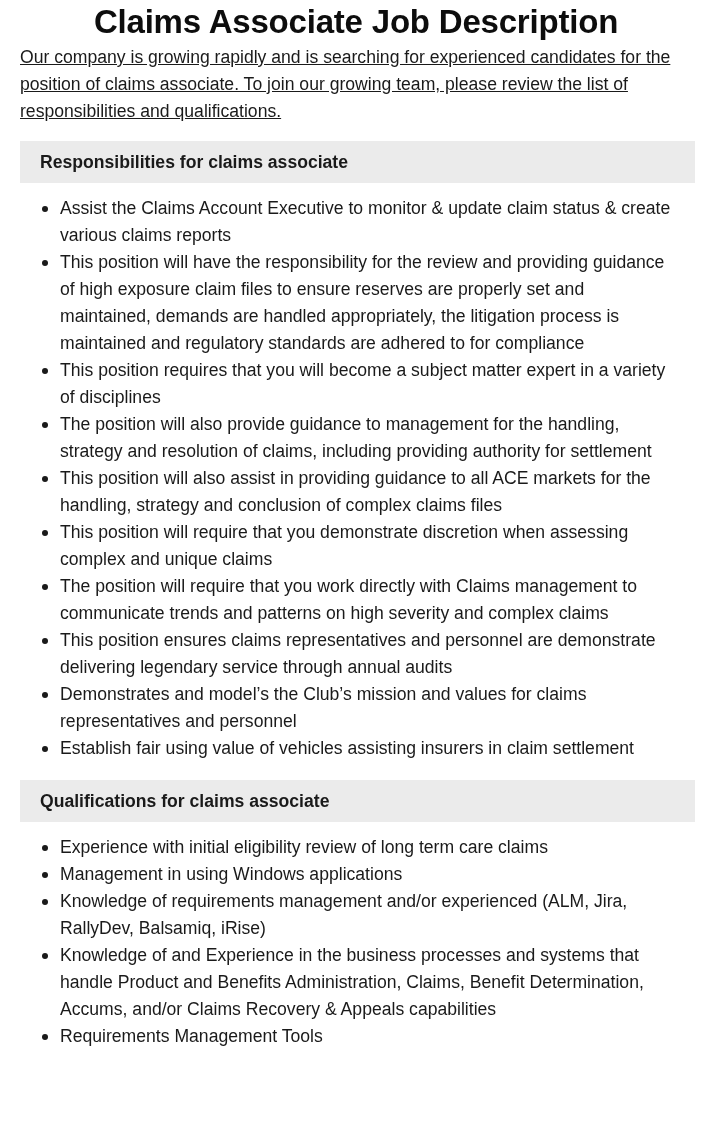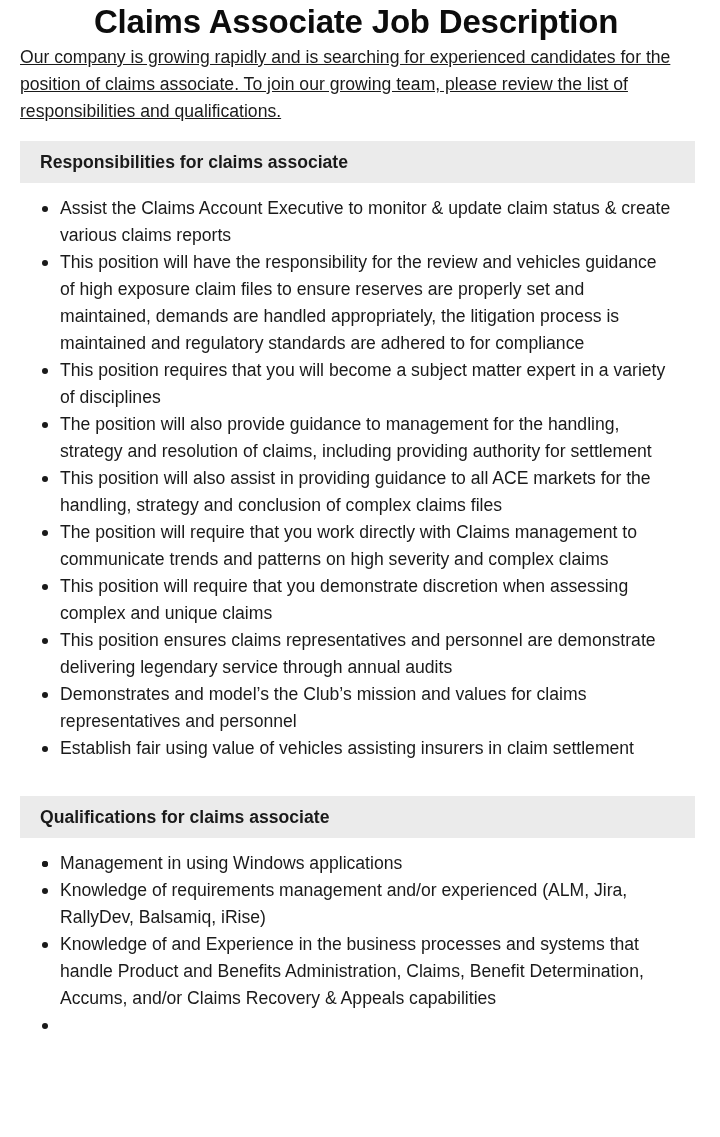--- a/index.html
+++ b/index.html
@@ -37,21 +37,21 @@
       width: 675px;
       height: 42px;
       background: #ebebeb;
       padding-left: 20px;
       display: flex;
       align-items: center;
       font-size: 17.6px;
       font-weight: bold;
       color: #1a1a1a;
     }
-    .section-bar.quals { margin-top: 34px; }
+    .section-bar.quals { margin-top: 18px; }
     ul.items {
       list-style: none;
       margin-top: 12px;
       padding-left: 0;
     }
     ul.items li {
       position: relative;
       padding-left: 40px;
       padding-right: 18px;
       font-size: 17.6px;
@@ -71,32 +71,32 @@
 </head>
 <body>
 
 <div class="page">
   <h1 class="page-title">Claims Associate Job Description</h1>
   <p class="intro">Our company is growing rapidly and is searching for experienced candidates for the position of claims associate. To join our growing team, please review the list of responsibilities and qualifications.</p>
 
   <div class="section-bar">Responsibilities for claims associate</div>
   <ul class="items">
     <li><span class="bullet"></span><span>Assist the Claims Account Executive to monitor &amp; update claim status &amp; create various claims reports</span></li>
-    <li><span class="bullet"></span><span>This position will have the responsibility for the review and vehicles guidance of high exposure claim files to ensure reserves are properly set and maintained, demands are handled appropriately, the litigation process is maintained and regulatory standards are adhered to for compliance</span></li>
+    <li><span class="bullet"></span><span>This position will have the responsibility for the review and providing guidance of high exposure claim files to ensure reserves are properly set and maintained, demands are handled appropriately, the litigation process is maintained and regulatory standards are adhered to for compliance</span></li>
     <li><span class="bullet"></span><span>This position requires that you will become a subject matter expert in a variety of disciplines</span></li>
     <li><span class="bullet"></span><span>The position will also provide guidance to management for the handling, strategy and resolution of claims, including providing authority for settlement</span></li>
     <li><span class="bullet"></span><span>This position will also assist in providing guidance to all ACE markets for the handling, strategy and conclusion of complex claims files</span></li>
+    <li><span class="bullet"></span><span>This position will require that you demonstrate discretion when assessing complex and unique claims</span></li>
     <li><span class="bullet"></span><span>The position will require that you work directly with Claims management to communicate trends and patterns on high severity and complex claims</span></li>
-    <li><span class="bullet"></span><span>This position will require that you demonstrate discretion when assessing complex and unique claims</span></li>
     <li><span class="bullet"></span><span>This position ensures claims representatives and personnel are demonstrate delivering legendary service through annual audits</span></li>
     <li><span class="bullet"></span><span>Demonstrates and model’s the Club’s mission and values for claims representatives and personnel</span></li>
     <li><span class="bullet"></span><span>Establish fair using value of vehicles assisting insurers in claim settlement</span></li>
   </ul>
 
   <div class="section-bar quals">Qualifications for claims associate</div>
   <ul class="items">
-    <li><span class="bullet"></span></li>
+    <li><span class="bullet"></span><span>Experience with initial eligibility review of long term care claims</span></li>
     <li><span class="bullet"></span><span>Management in using Windows applications</span></li>
     <li><span class="bullet"></span><span>Knowledge of requirements management and/or experienced (ALM, Jira, RallyDev, Balsamiq, iRise)</span></li>
     <li><span class="bullet"></span><span>Knowledge of and Experience in the business processes and systems that handle Product and Benefits Administration, Claims, Benefit Determination, Accums, and/or Claims Recovery &amp; Appeals capabilities</span></li>
-    <li><span class="bullet"></span></li>
+    <li><span class="bullet"></span><span>Requirements Management Tools</span></li>
   </ul>
 </div>
 
 </body></html>

